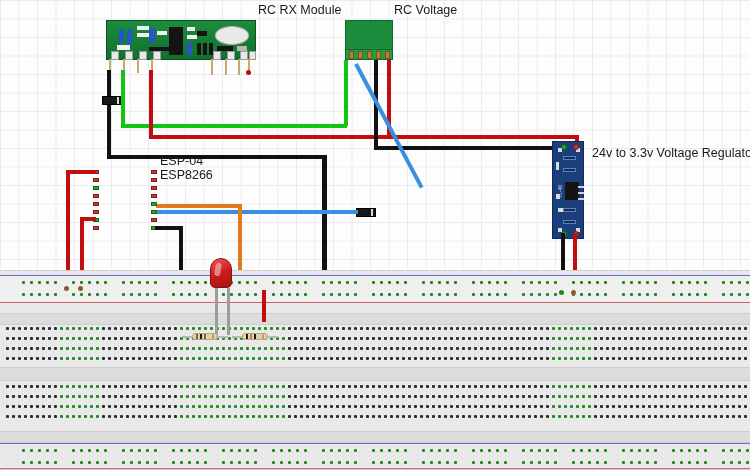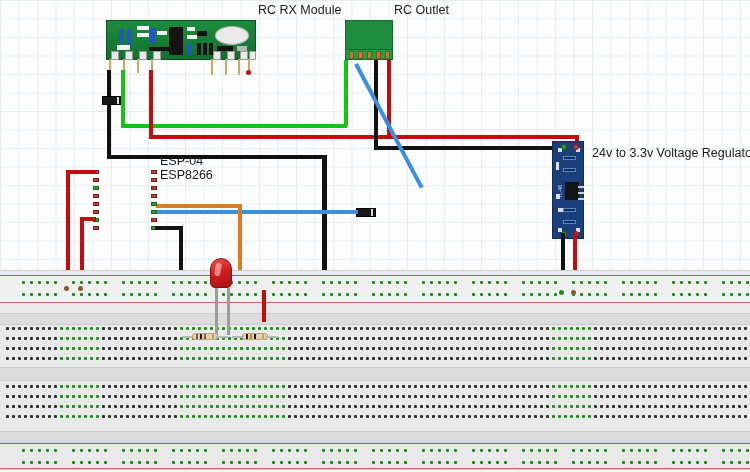--- a/index.html
+++ b/index.html
@@ -319,21 +319,21 @@
     width: 5px; height: 5px;
     border-radius: 50%;
   }
 </style>
 </head>
 <body>
 
 <div id="canvas">
 
   <div class="label" style="left:258px; top:3px;">RC RX Module</div>
-  <div class="label" style="left:394px; top:3px;">RC Outlet</div>
+  <div class="label" style="left:394px; top:3px;">RC Voltage</div>
   <div class="label" style="left:160px; top:154px;">ESP-04</div>
   <div class="label" style="left:160px; top:168px;">ESP8266</div>
   <div class="label" style="left:592px; top:146px;">24v to 3.3v Voltage Regulator</div>
 
   <div id="rcrx">
     <div class="cmp c-blue" style="left:12px; top:8px;  width:5px;  height:14px;"></div>
     <div class="cmp c-blue" style="left:20px; top:8px;  width:5px;  height:16px;"></div>
     <div class="cmp c-white" style="left:10px; top:24px; width:13px; height:5px;"></div>
     <div class="cmp c-white" style="left:30px; top:5px;  width:12px; height:4px;"></div>
     <div class="cmp c-white" style="left:30px; top:12px; width:12px; height:4px;"></div>

